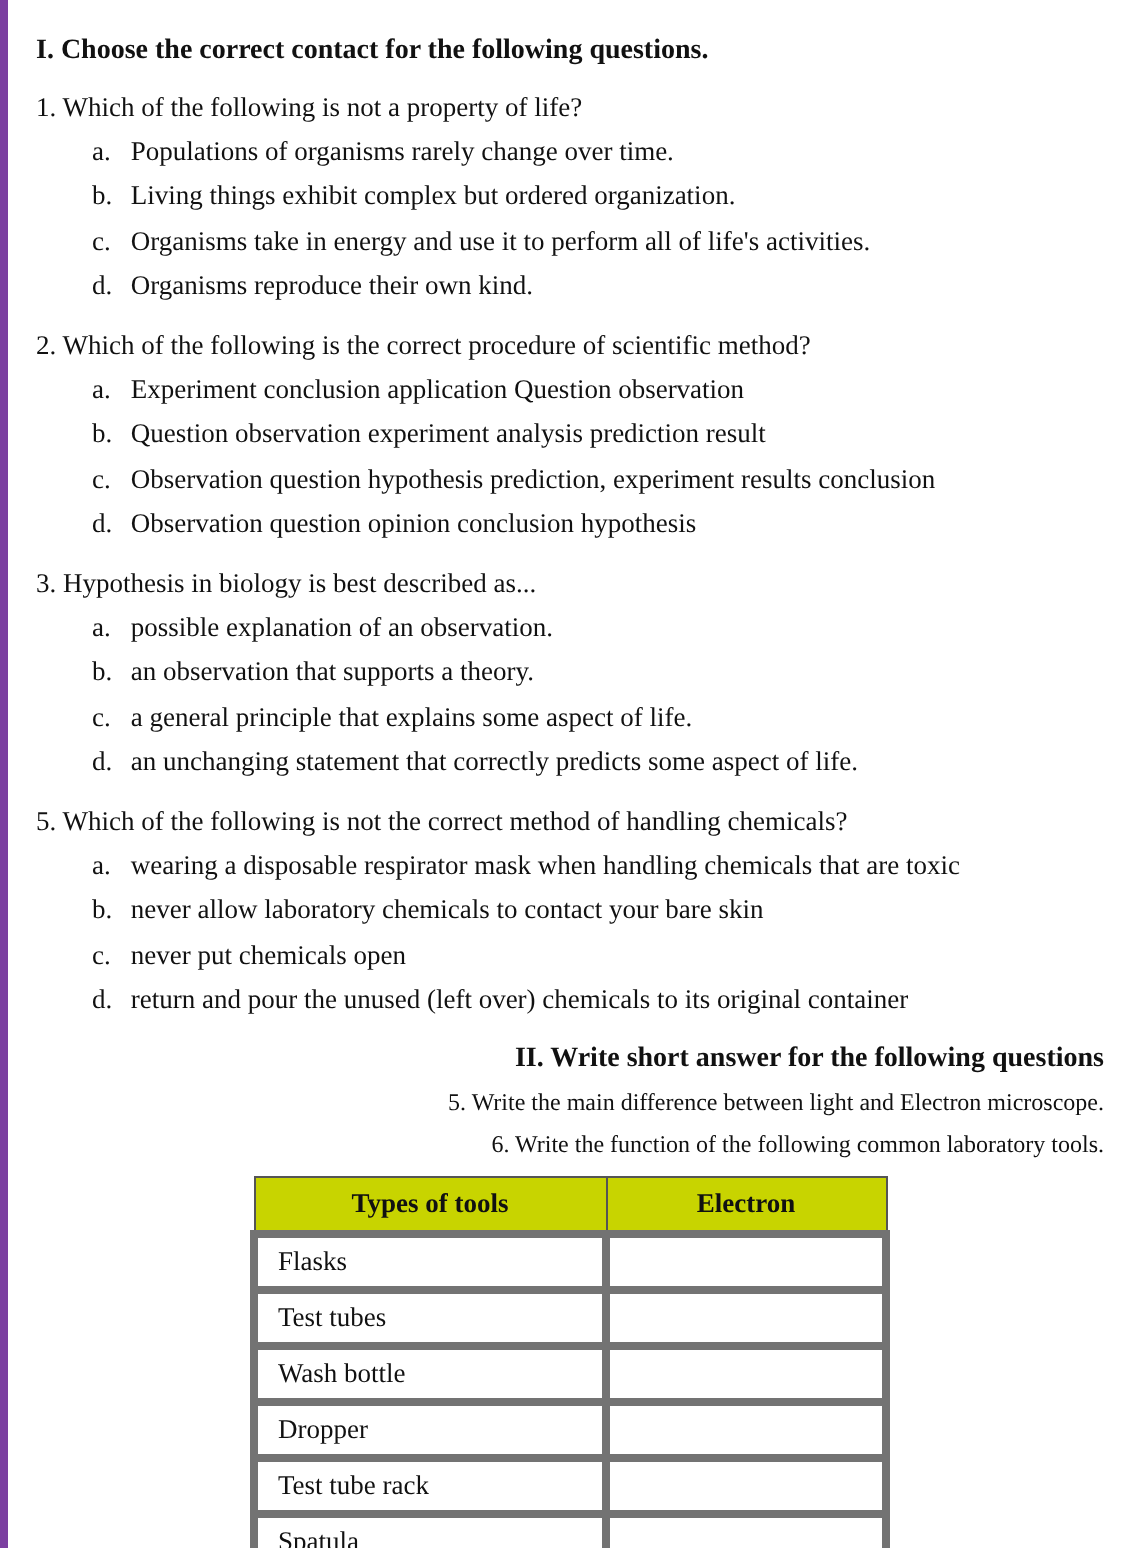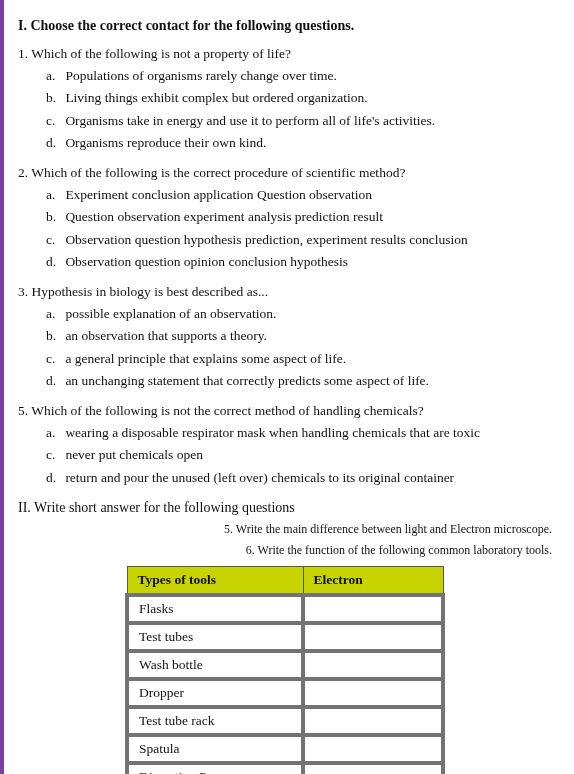--- a/index.html
+++ b/index.html
@@ -32,23 +32,24 @@
     .options li {
       margin-bottom: 2px;
       font-size: 13.5px;
       line-height: 1.5;
     }
     .option-letter {
       display: inline-block;
       width: 16px;
     }
     .section-ii-title {
-      font-weight: normal;
+      font-weight: bold;
       font-size: 14px;
       margin: 12px 0 6px 0;
+      text-align: right;
     }
     .short-answer-q {
       margin-bottom: 6px;
       font-size: 12px;
       text-align: right;
     }
     .table-wrapper {
       margin-top: 8px;
       display: flex;
       justify-content: center;
@@ -56,21 +57,21 @@
     table {
       border-collapse: collapse;
       width: 320px;
     }
     table th {
       background-color: #c8d400;
       border: 1px solid #555;
       padding: 5px 10px;
       font-size: 13.5px;
       font-weight: bold;
-      text-align: left;
+      text-align: center;
     }
     table td {
       border: 4px solid #737373;
       padding: 4px 10px;
       font-size: 13.5px;
       height: 24px;
     }
     table td:first-child {
       background: #fff;
     }
@@ -120,20 +121,21 @@
           <li><span class="option-letter">a.</span> possible explanation of an observation.</li>
           <li><span class="option-letter">b.</span> an observation that supports a theory.</li>
           <li><span class="option-letter">c.</span> a general principle that explains some aspect of life.</li>
           <li><span class="option-letter">d.</span> an unchanging statement that correctly predicts some aspect of life.</li>
         </ul>
       </div>
       <div class="question-block">
         <div class="question-text">5. Which of the following is not the correct method of handling chemicals?</div>
         <ul class="options">
           <li><span class="option-letter">a.</span> wearing a disposable respirator mask when handling chemicals that are toxic</li>
+          <li><span class="option-letter">b.</span> never allow laboratory chemicals to contact your bare skin</li>
           <li><span class="option-letter">c.</span> never put chemicals open</li>
           <li><span class="option-letter">d.</span> return and pour the unused (left over) chemicals to its original container</li>
         </ul>
       </div>
     </div>
 </div>
 
 <div>
   <div class="section-ii-title">II.  Write short answer  for the following questions</div>
   <div id="short-answer-container">

